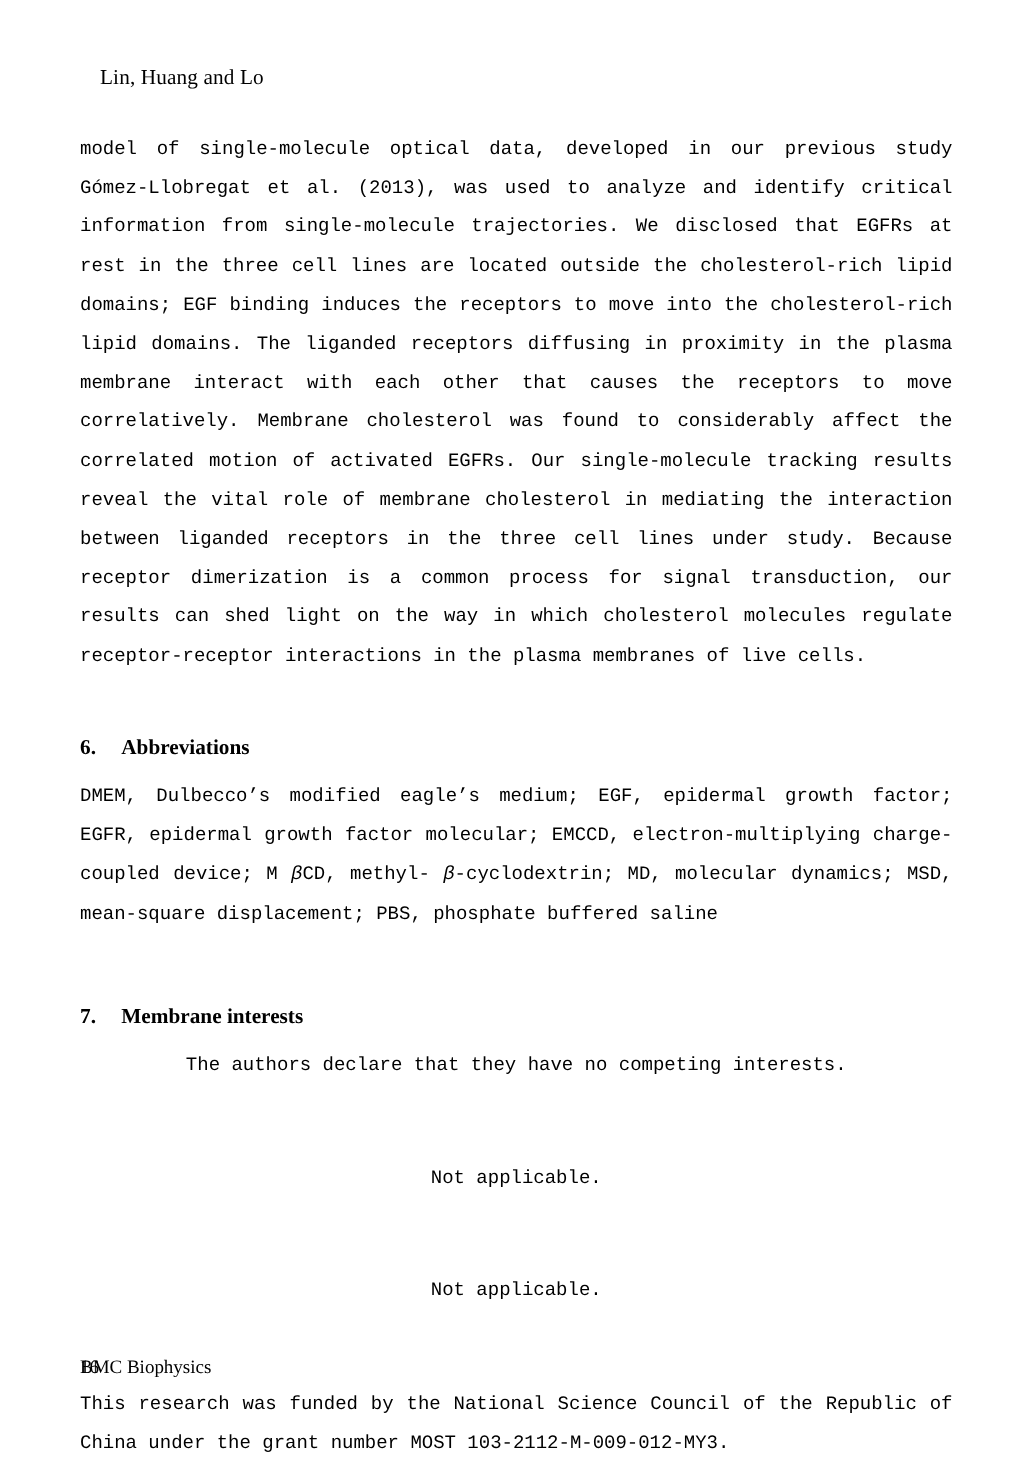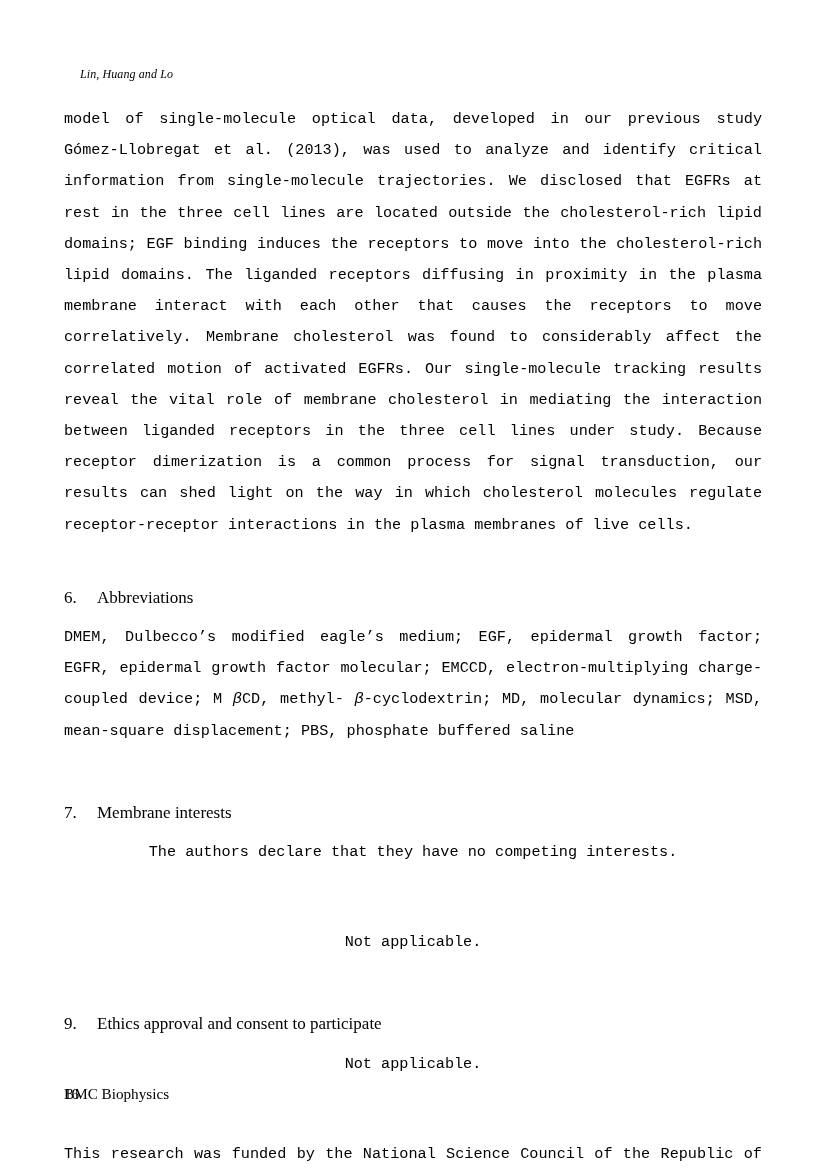--- a/index.html
+++ b/index.html
@@ -22,25 +22,24 @@
     top: 0;
     width: 827px;
     height: 1170px;
     background: #ffffff;
   }
 
   
   .running-head {
     position: absolute;
     left: 80px;
-    top: 64px;
-    font-size: 12px;
+    top: 52px;
+    font-size: 17px;
     line-height: 20px;
     letter-spacing: 0.1px;
-    font-style: italic;
   }
 
   
   .content {
     position: absolute;
     left: 64px;
     top: 104px;
     width: 698px;
   }
 
@@ -56,21 +55,21 @@
   }
 
   p.body-text.nojust {
     text-align: center;
   }
 
   h2.section-heading {
     margin: 0;
     font-size: 17px;
     line-height: 31.2px;
-    font-weight: normal;
+    font-weight: bold;
     white-space: pre;
   }
 
   .sec-num {
     display: inline-block;
     min-width: 33px;
   }
 
   
   .gap-after-para   { height: 41px; }
@@ -132,21 +131,20 @@
 
     <div class="gap-before-head"></div>
 
 
     <div class="gap-head-to-body"></div>
 
     <p class="body-text nojust">Not applicable.</p>
 
     <div class="gap-before-head"></div>
 
-    <h2 class="section-heading"><span class="sec-num">9.</span><span>Ethics approval and consent to participate</span></h2>
 
     <div class="gap-head-to-body"></div>
 
     <p class="body-text nojust">Not applicable.</p>
 
     <div class="gap-before-head"></div>
 
 
     <div class="gap-head-to-body"></div>
 

